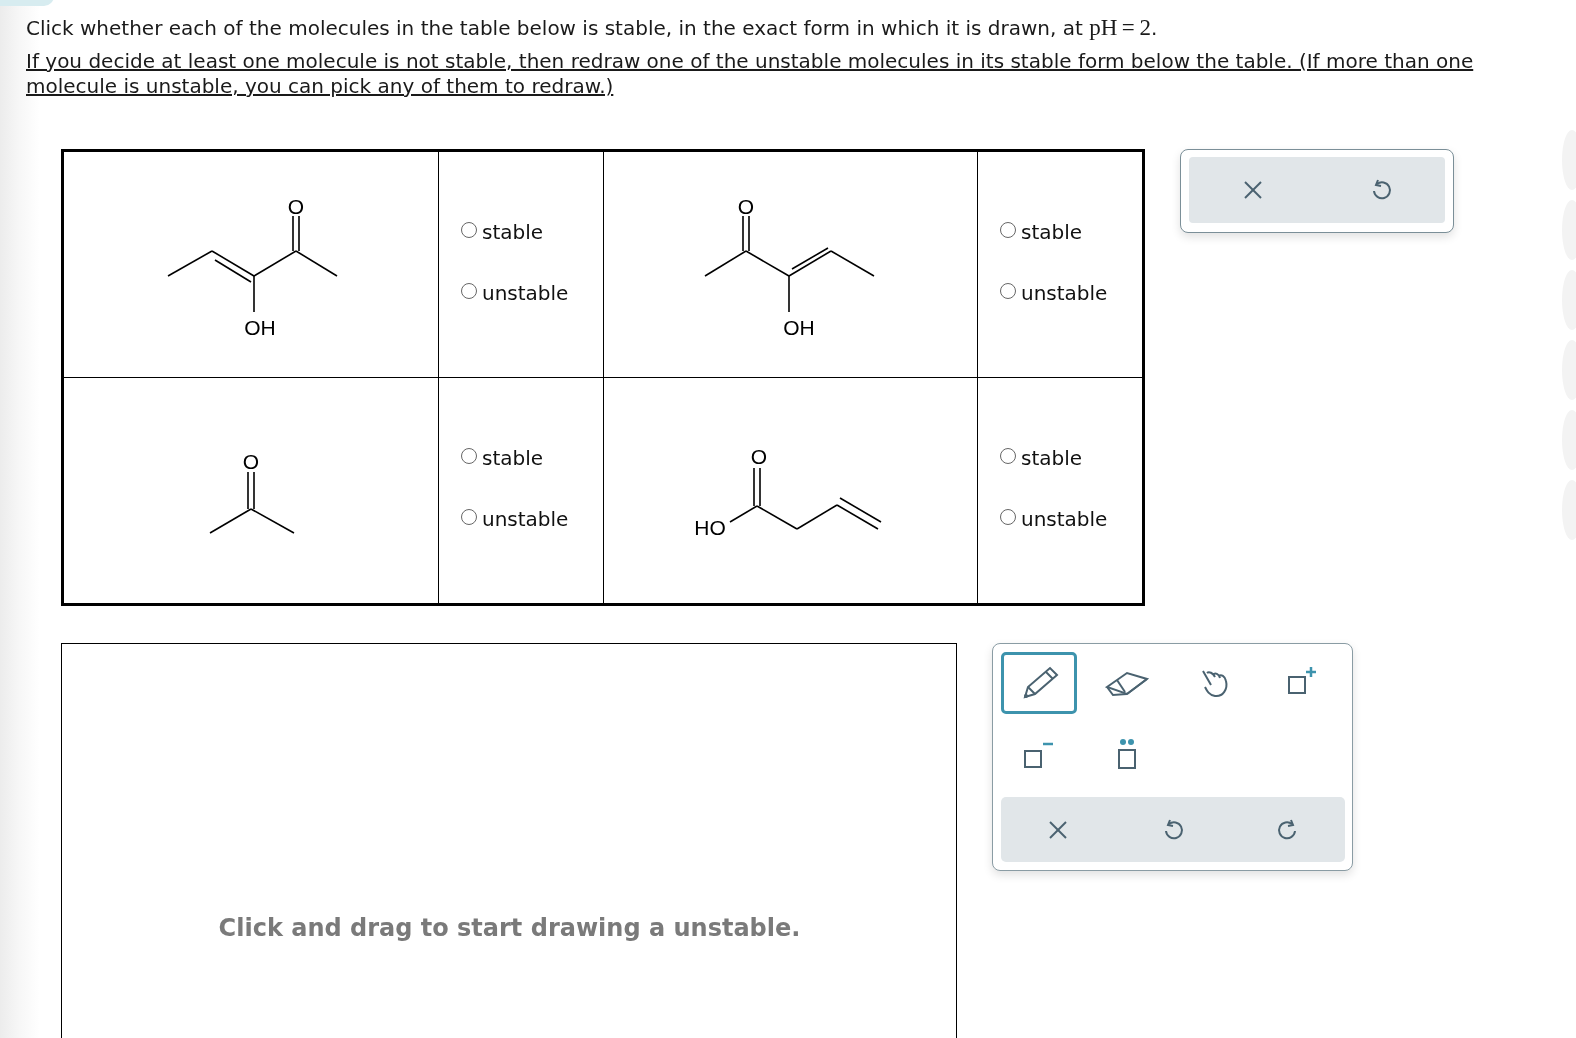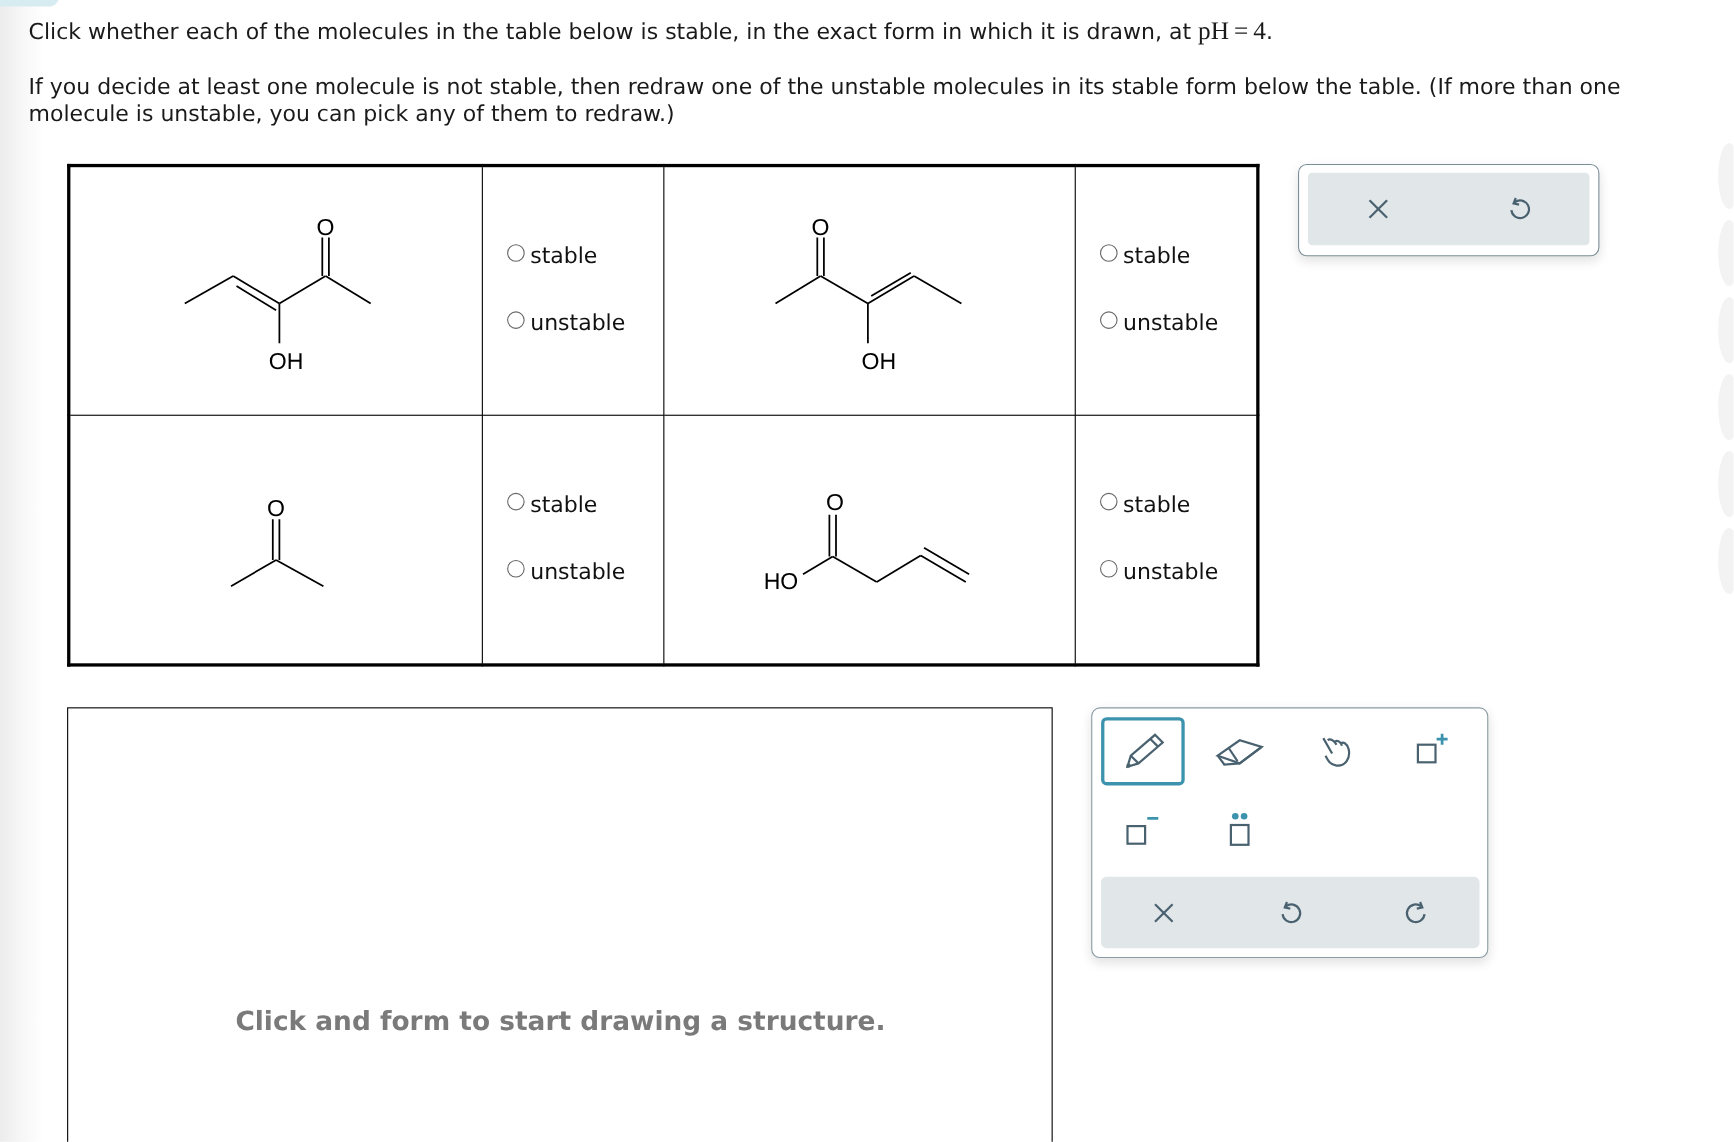--- a/index.html
+++ b/index.html
@@ -10,21 +10,21 @@
     color:#111;
   }
   .top-tab {
     position:absolute; left:0; top:-10px; width:54px; height:16px;
     background:#d7ecf0; border-radius:0 0 10px 0;
   }
   .prompt {
     position:absolute; left:26px; font-size:20px; line-height:25px; color:#1a1a1a;
   }
   .p1 { top:15px; }
-  .p2 { top:66px; width:1500px; }
+  .p2 { top:49px; width:1500px;text-decoration:underline; }
   .math { font-family:"Liberation Serif", "DejaVu Serif", serif; font-size:23px; }
 
   table.mol-table {
     position:absolute; left:61px; top:149px;
     border-collapse:collapse; border:3px solid #000;
   }
   table.mol-table td { border:1px solid #000; padding:0; position:relative; }
   td.mol-cell { height:225px; }
   td.mol-cell.c1 { width:374px; }
   td.mol-cell.c3 { width:373px; }
@@ -70,21 +70,21 @@
   .tool-bottom {
     position:absolute; left:8px; top:153px; width:344px; height:65px;
     background:#e1e6e9; border-radius:5px; display:flex; align-items:center; justify-content:space-around;
   }
 </style>
 </head>
 <body>
 
 <div class="top-tab"></div>
 
-<div class="prompt p1"><span>Click whether each of the molecules in the table below is stable, in the exact form in which it is drawn, at </span><span class="math">pH = 4</span><span>.</span></div>
+<div class="prompt p1"><span>Click whether each of the molecules in the table below is stable, in the exact form in which it is drawn, at </span><span class="math">pH = 2</span><span>.</span></div>
 <div class="prompt p2">If you decide at least one molecule is not stable, then redraw one of the unstable molecules in its stable form below the table. (If more than one molecule is unstable, you can pick any of them to redraw.)</div>
 
 <table class="mol-table">
   <tbody>
       <tr>
     <td class="mol-cell c1">
       <svg class="mol-svg" width="374" height="225">
         <g stroke="#000" stroke-width="1.6" fill="none">
           <line x1="104" y1="124" x2="148" y2="99"></line>
           <line x1="148" y1="99" x2="190" y2="124"></line>
@@ -215,21 +215,21 @@
 </div>
 
 <div class="right-edge" style="top:130px"></div>
 <div class="right-edge" style="top:200px"></div>
 <div class="right-edge" style="top:270px"></div>
 <div class="right-edge" style="top:340px"></div>
 <div class="right-edge" style="top:410px"></div>
 <div class="right-edge" style="top:480px"></div>
 
 <div class="canvas">
-  <div class="canvas-hint">Click and form to start drawing a structure.</div>
+  <div class="canvas-hint">Click and drag to start drawing a unstable.</div>
 </div>
 
 <div class="toolbox">
   <div class="tool active" style="left:8px; top:8px;">
     <svg width="44" height="40">
         <g stroke="#4a6270" stroke-width="2" fill="none">
           <path d="M8 34 L11 24 L33 5 L40 12 L18 31 Z"></path>
           <line x1="11" y1="24" x2="18" y2="31"></line>
           <line x1="29" y1="9" x2="36" y2="16"></line>
         </g>

